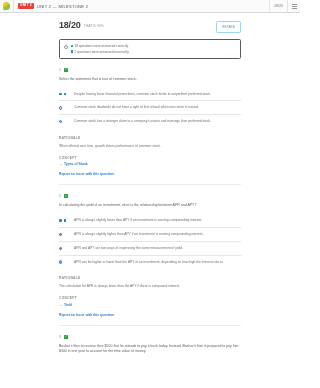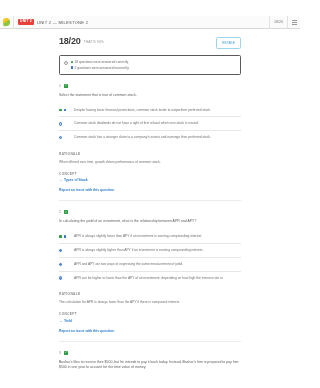--- a/index.html
+++ b/index.html
@@ -2,21 +2,21 @@
 <html><head>
 <meta charset="utf-8">
 <style>
   * { box-sizing: border-box; margin: 0; padding: 0; }
   html, body {
     width: 300px; height: 388px;
     background: #ffffff;
     font-family: "Liberation Sans", sans-serif;
     overflow: hidden;
   }
-  .page { position: relative; width: 300px; height: 328px; background:#fff;margin-top:16px; }
+  .page { position: relative; width: 300px; height: 328px; background:#fff; }
 
   
   .topbar {
     height: 13px; width: 300px;
     background: #fbfbfb;
     border-bottom: 1px solid #d8d8d8;
     display: flex; align-items: center;
   }
   .tb-logo {
     width: 14px; height: 13px;

